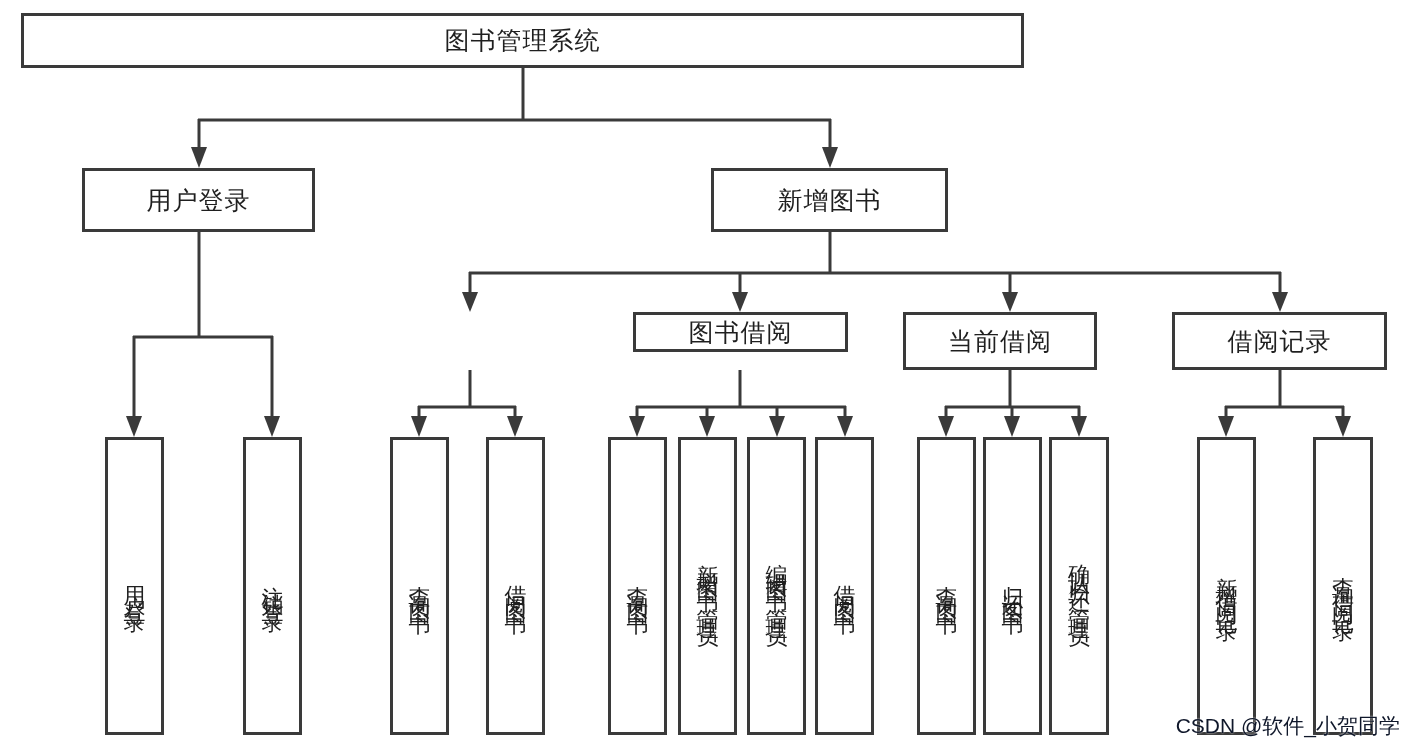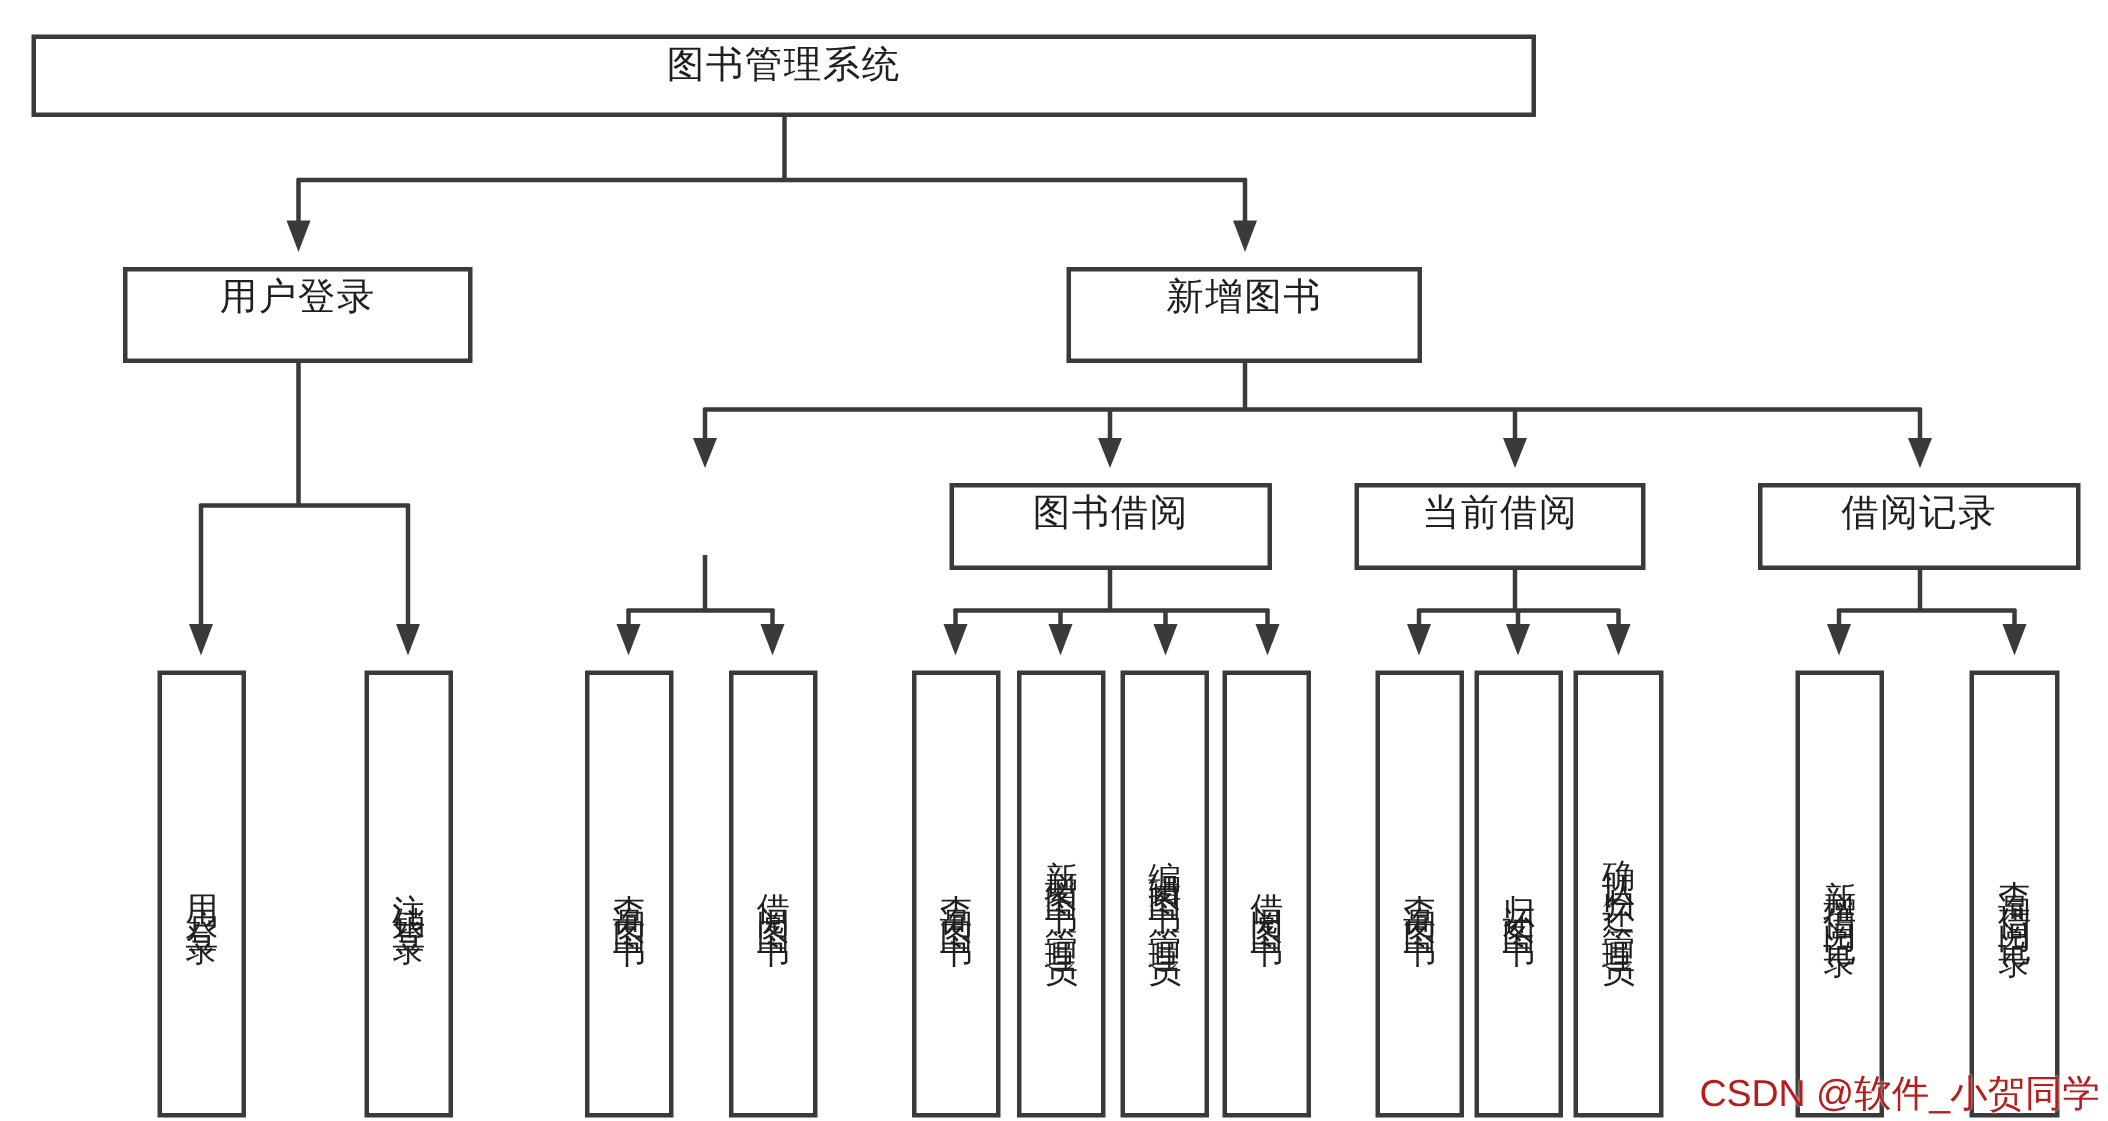--- a/index.html
+++ b/index.html
@@ -21,45 +21,45 @@
     left: 0;
     top: 0;
     pointer-events: none;
   }
   .box {
     position: absolute;
     box-sizing: border-box;
     background: #ffffff;
     border: 3px solid #3a3a3a;
     display: flex;
+    align-items: center;
     justify-content: center;
     text-align: center;
-    margin-top: 10px;
   }
   .hlabel {
     font-size: 25px;
     letter-spacing: 1px;
     color: #1f1f1f;
     white-space: nowrap;
   }
   .vbox .vlabel {
     writing-mode: vertical-rl;
     text-orientation: mixed;
     font-size: 22px;
     letter-spacing: 9px;
     line-height: 1;
     color: #1f1f1f;
     white-space: nowrap;
   }
   .watermark {
     position: absolute;
     right: 5px;
     top: 712px;
-    font-size: 25px;
-    color: #b91c1c;
+    font-size: 21px;
+    color: #0f172a;
     text-shadow: 0 0 2px #ffffff;
     white-space: nowrap;
   }
 </style>
 </head>
 <body>
 
 <div id="stage">
 
   <svg id="connectors" width="1405" height="747" viewBox="0 0 1405 747">
@@ -135,21 +135,21 @@
     <span class="hlabel">图书管理系统</span>
   </div>
 
   <div class="box" style="left:82px; top:168px; width:233px; height:64px;">
     <span class="hlabel">用户登录</span>
   </div>
   <div class="box" style="left:711px; top:168px; width:237px; height:64px;">
     <span class="hlabel">新增图书</span>
   </div>
 
-  <div class="box" style="left:633px; top:312px; width:215px; height:58px;">
+  <div class="box" style="left:633px; top:312px; width:215px; height:40px;">
     <span class="hlabel">图书借阅</span>
   </div>
   <div class="box" style="left:903px; top:312px; width:194px; height:58px;">
     <span class="hlabel">当前借阅</span>
   </div>
   <div class="box" style="left:1172px; top:312px; width:215px; height:58px;">
     <span class="hlabel">借阅记录</span>
   </div>
 
   <div class="box vbox" style="left:105px; top:437px; width:59px; height:298px;">

